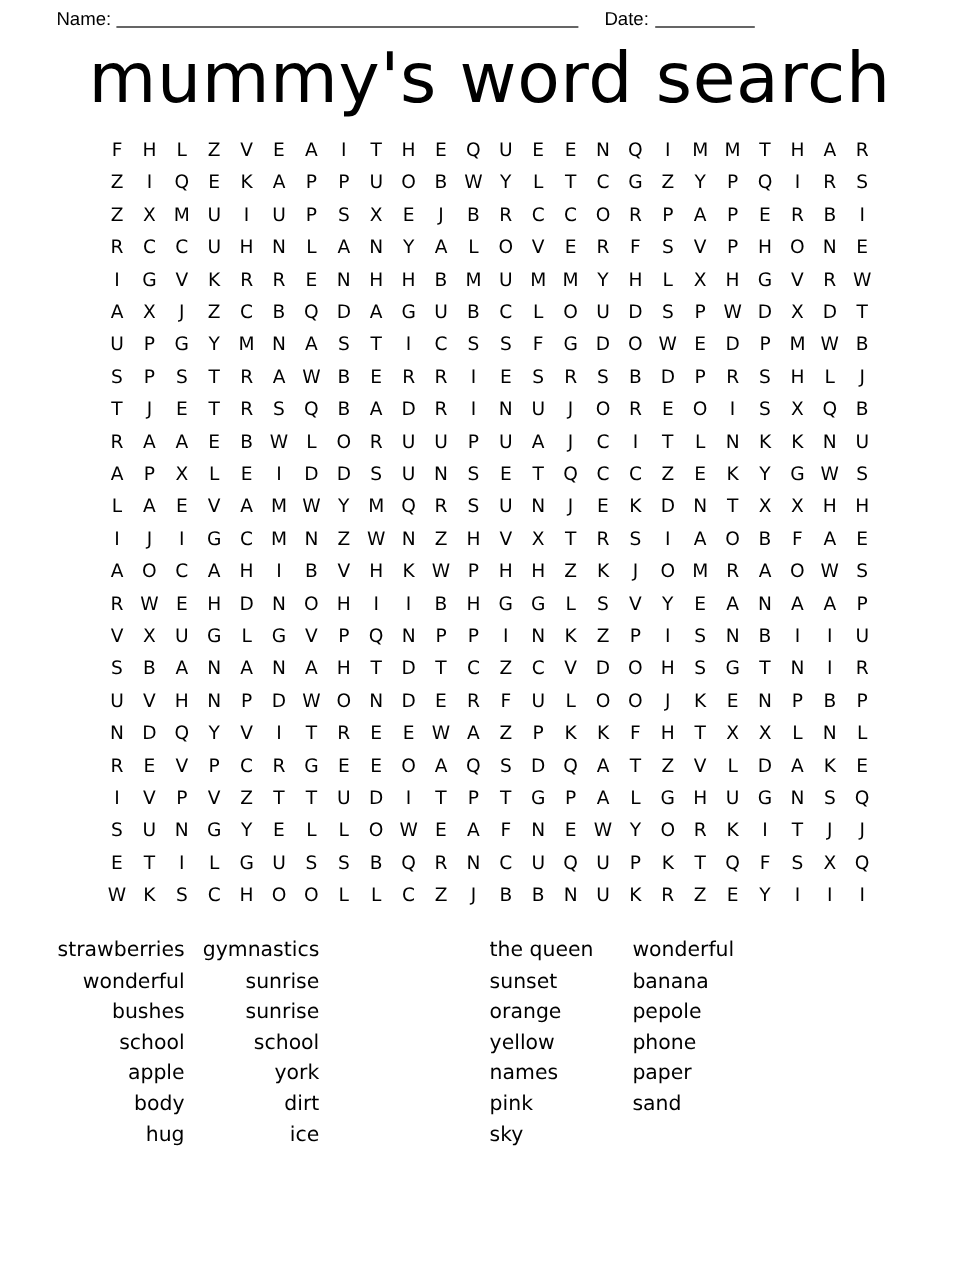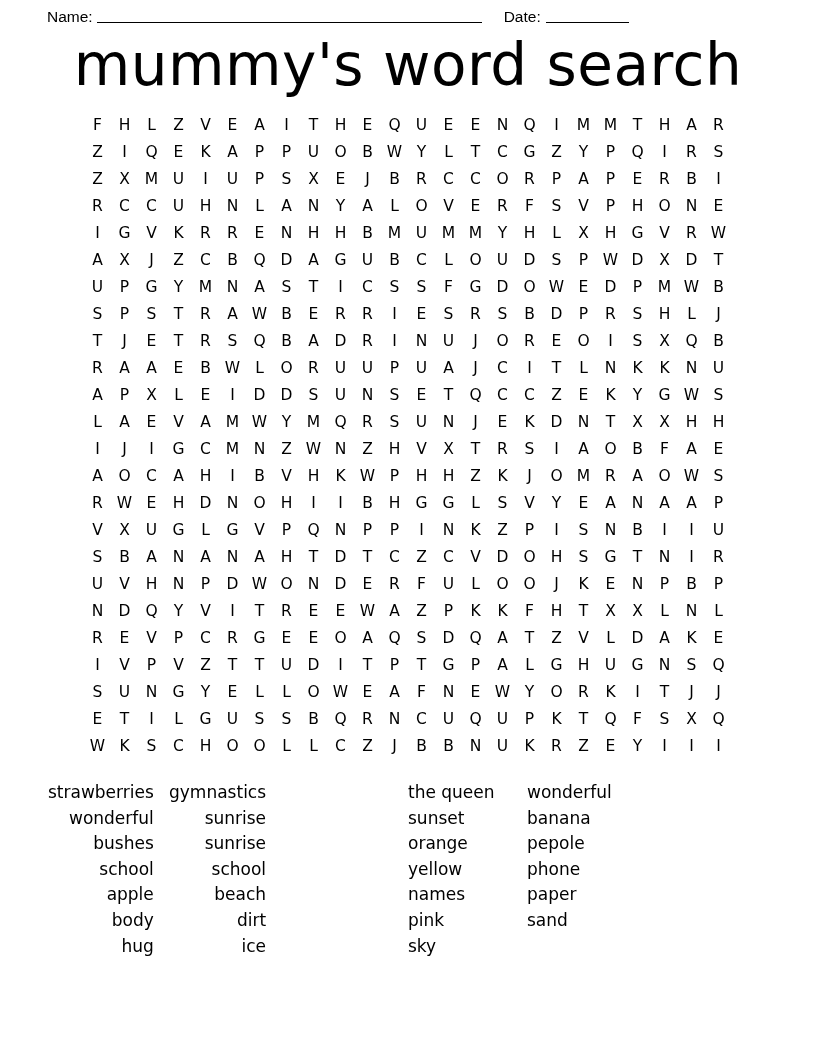--- a/index.html
+++ b/index.html
@@ -711,21 +711,21 @@
       <div class="word-item">school</div>
       <div class="word-item">apple</div>
       <div class="word-item">body</div>
       <div class="word-item">hug</div>
     </div>
     <div class="word-col c1">
       <div class="word-item">gymnastics</div>
       <div class="word-item">sunrise</div>
       <div class="word-item">sunrise</div>
       <div class="word-item">school</div>
-      <div class="word-item">beach</div>
+      <div class="word-item">york</div>
       <div class="word-item">dirt</div>
       <div class="word-item">ice</div>
     </div>
     <div class="word-col c4">
       <div class="word-item">wonderful</div>
       <div class="word-item">banana</div>
       <div class="word-item">pepole</div>
       <div class="word-item">phone</div>
       <div class="word-item">paper</div>
       <div class="word-item">sand</div>

